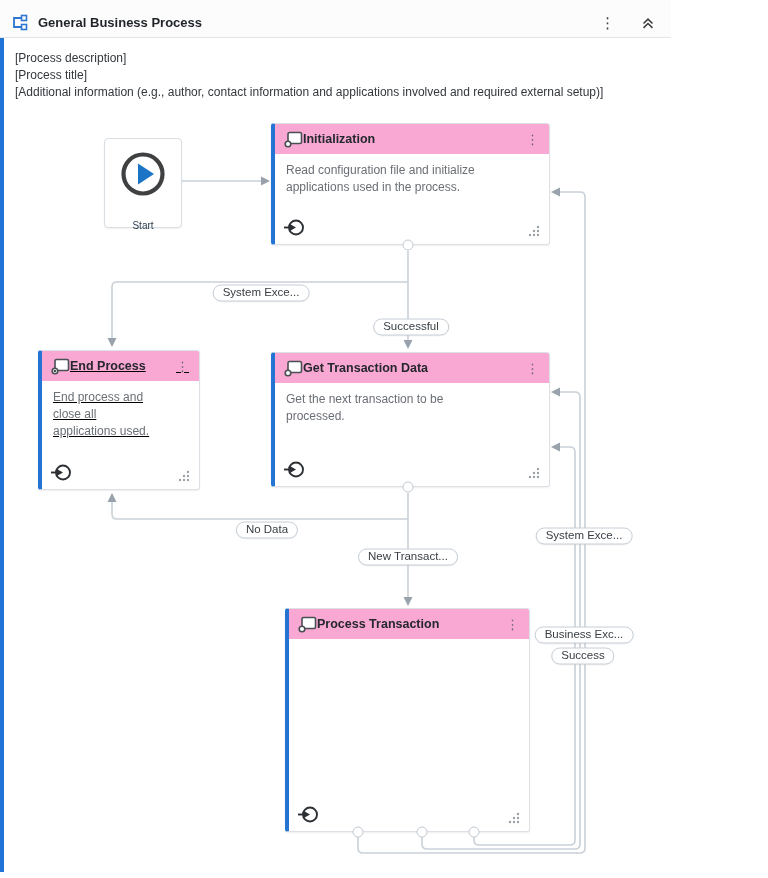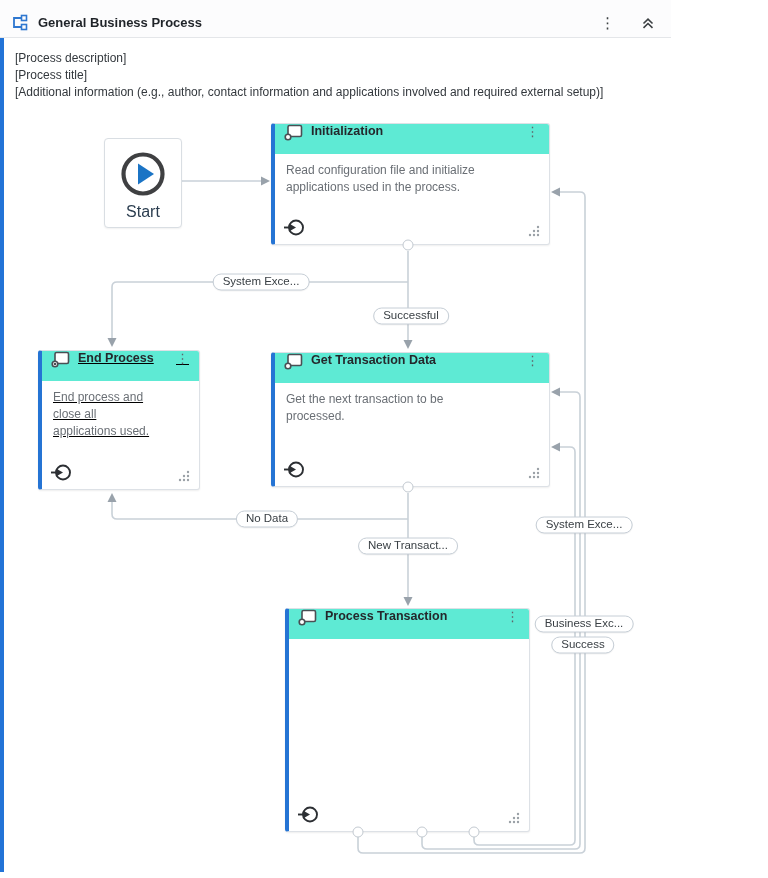--- a/index.html
+++ b/index.html
@@ -20,42 +20,42 @@
   .process-info { position:absolute; left:15px; top:50px; width:740px;
     font-size:12px; color:#33383d; line-height:1.42; z-index:2; }
 
   
   .wires { position:absolute; left:0; top:0; width:768px; height:878px; z-index:1; }
 
   
   .node { position:absolute; background:#fff; border:1px solid #dde1e6;
     border-left:4px solid #2574d4; border-radius:3px; z-index:2;
     box-shadow:0 1px 2px rgba(0,0,0,.07); }
-  .node-header { display:flex; align-items:flex-start; gap:8px; height:30px;
-    padding:0 8px 0 9px; background:#5eead4; border-radius:0 2px 0 0; }
+  .node-header { display:flex; align-items:center; gap:0; height:30px;
+    padding:0 8px 0 9px; background:#f9a8d4; border-radius:0 2px 0 0; }
   .node-title { flex:1; font-size:12.5px; font-weight:bold; color:#24282c;
     white-space:nowrap; overflow:hidden; }
   .node-menu { font-size:13px; color:#5f6368; cursor:pointer; padding:0 2px; }
   .node-body { padding:8px 10px 0 11px; font-size:12px; color:#6a6f75;
     line-height:1.4; white-space:pre-line; }
   .node-footer { position:absolute; left:9px; right:9px; bottom:7px;
     display:flex; align-items:flex-end; justify-content:space-between; }
 
   
   .start-node { position:absolute; left:104px; top:138px; width:78px; height:90px;
     background:#fff; border:1px solid #d9dee3; border-radius:4px; z-index:2;
     box-shadow:0 1px 2px rgba(0,0,0,.06);
     display:flex; flex-direction:column; align-items:center; padding-top:11px; }
-  .start-label { margin-top:5px; font-size:16px; color:#2c3e50; }
+  .start-label { margin-top:22px; font-size:10px; color:#2c3e50; }
 
   
   .pill { position:absolute; transform:translate(-50%,-50%); background:#fff;
     border:1px solid #c6ced6; border-radius:10px; padding:0 9px 3px;
     font-size:11.5px; color:#3a4045; white-space:nowrap; z-index:5;
-    box-shadow:0 1px 1px rgba(0,0,0,.05); cursor:pointer; }
+    box-shadow:0 1px 1px rgba(0,0,0,.05); cursor:pointer;margin-top:11px; }
 
   
   .port { position:absolute; width:11px; height:11px; border-radius:50%;
     background:#fff; border:1.5px solid #c3cad1; z-index:6;
     transform:translate(-50%,-50%); }
 </style>
 </head>
 <body>
 
 <svg class="wires" viewBox="0 0 768 878" xmlns="http://www.w3.org/2000/svg">

